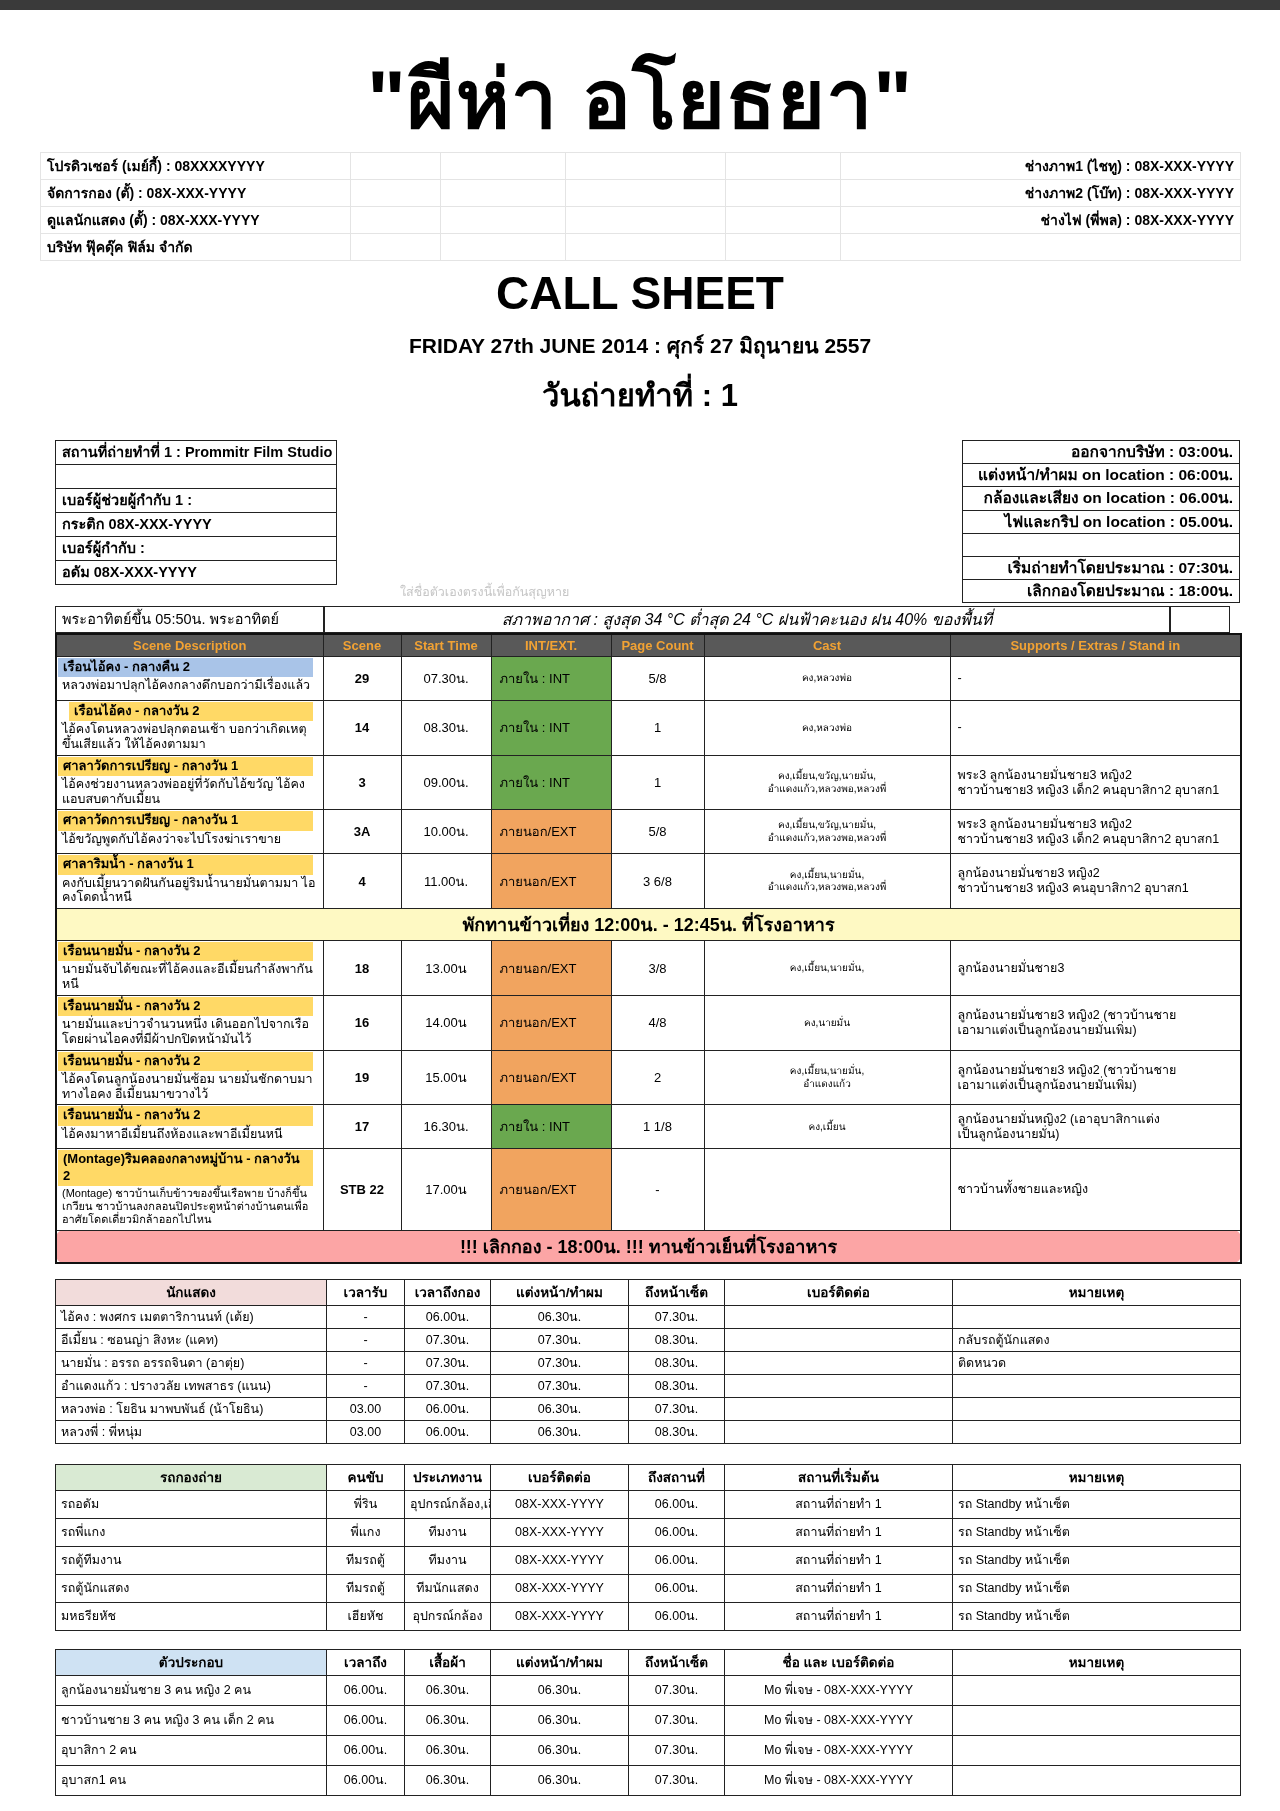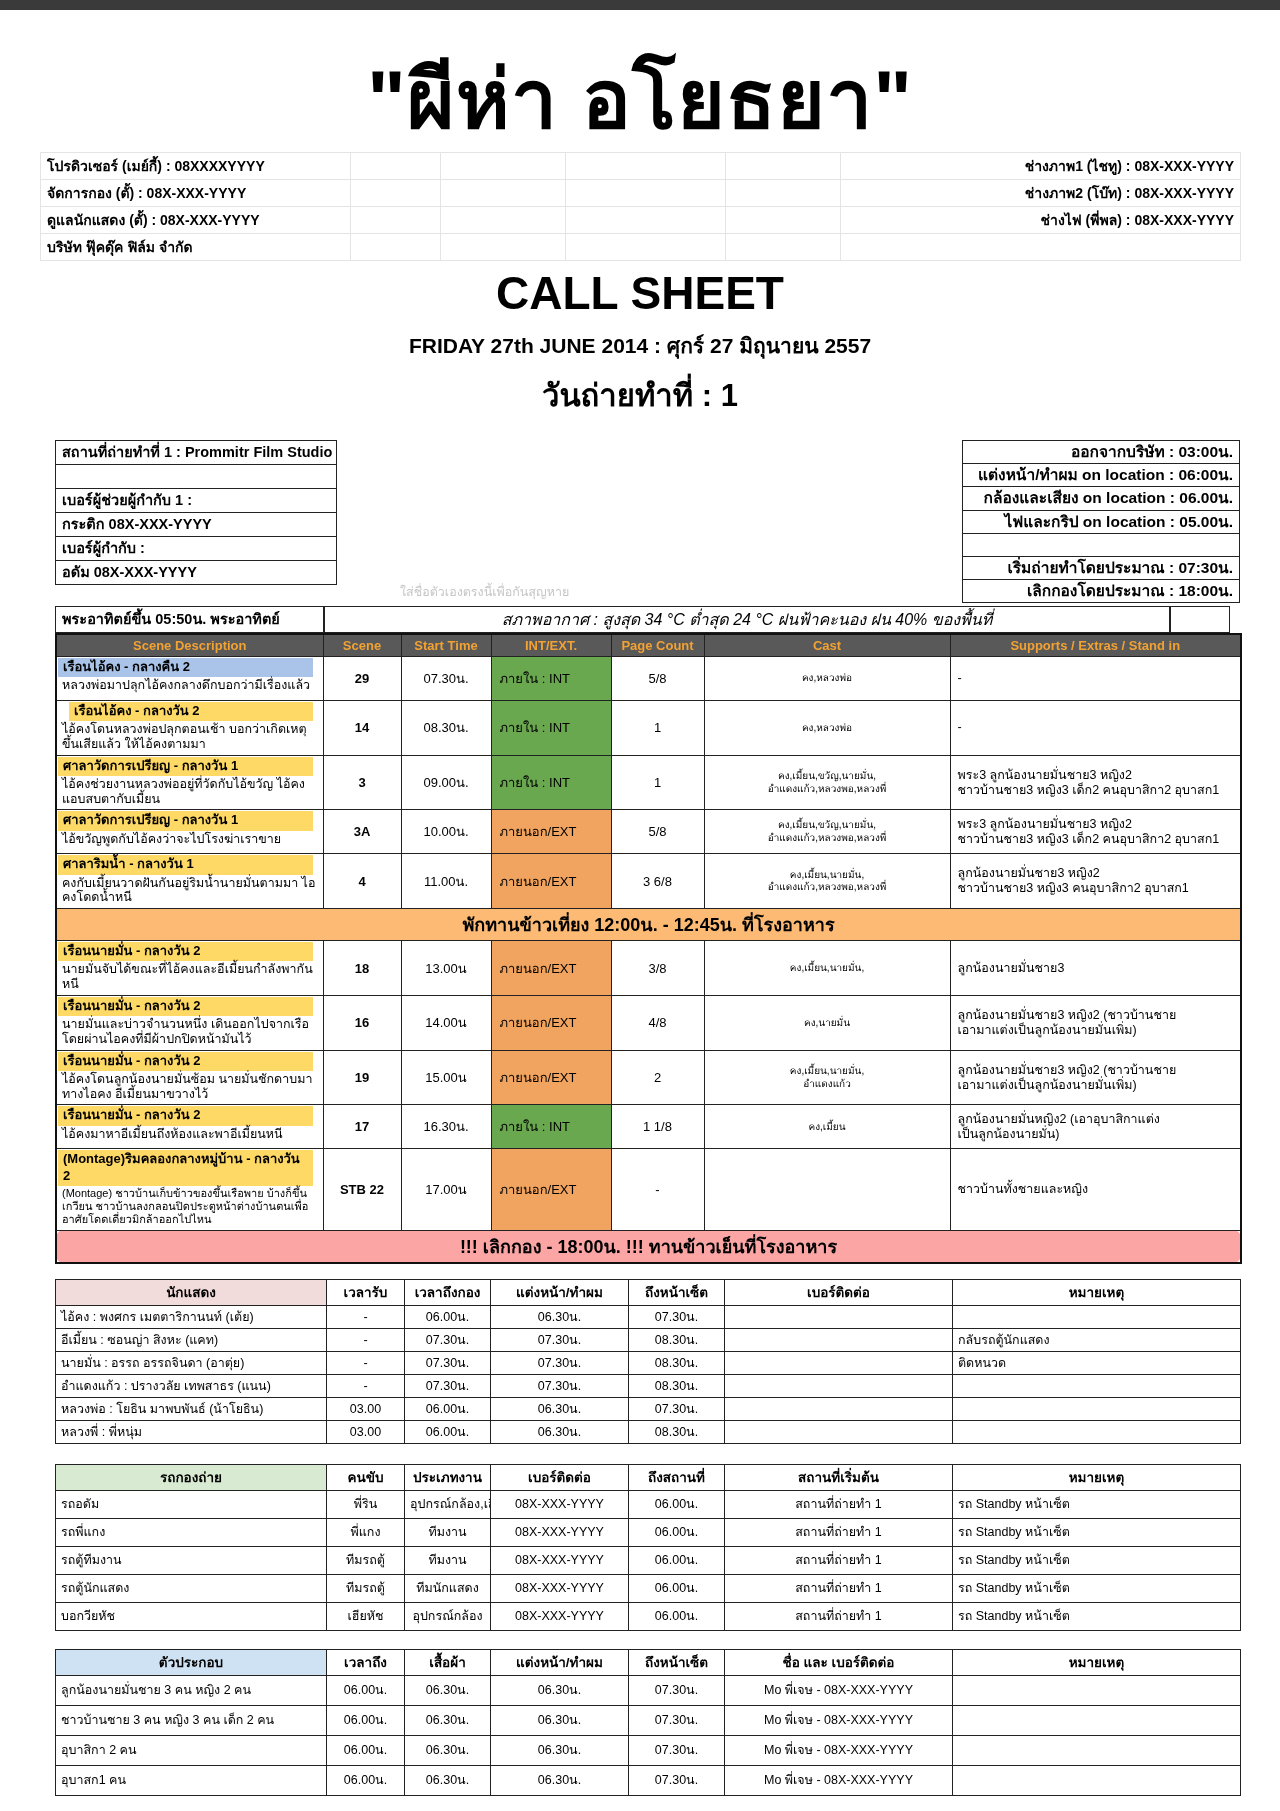--- a/index.html
+++ b/index.html
@@ -43,21 +43,21 @@
   .sched-box{width:278px;margin-left:auto;}
   .sched-box .row{
     border:1px solid #222;border-top:none;font-weight:bold;font-size:15.5px;
     text-align:right;padding:1px 6px;min-height:20px;line-height:1.3;white-space:nowrap;overflow:hidden;
   }
   .sched-box .row:first-child{border-top:1px solid #222;}
 
   
   .sun-row{display:flex;margin-top:3px;}
   .sun-row .cell{border:1px solid #222;padding:2px 6px;height:21px;line-height:21px;overflow:hidden;}
-  .sun-cell{width:255px;font-weight:bold;font-size:14.5px;white-space:nowrap;}
+  .sun-cell{width:255px;font-weight:normal;font-size:14.5px;white-space:nowrap;}
   .weather-cell{width:832px;border-left:none;text-align:center;font-style:italic;font-size:16px;}
   .blank-cell{width:46px;border-left:none;}
 
   
   #scene-table{border-collapse:collapse;table-layout:fixed;width:1185px;border:2px solid #111;}
   #scene-table th{
     background:var(--hdrbg);color:var(--hdrtx);border:1px solid #222;
     font-size:13px;font-weight:bold;height:21px;padding:0 2px;overflow:hidden;
   }
   #scene-table td{
@@ -256,21 +256,21 @@
             <td class="scn">4</td>
             <td>11.00น.</td>
             <td class="ie" style="background: rgb(241, 164, 95);">ภายนอก/EXT</td>
             <td>3 6/8</td>
             <td class="cast">คง,เมี้ยน,นายมั่น,
 อำแดงแก้ว,หลวงพอ,หลวงพี่</td>
             <td class="sup">ลูกน้องนายมั่นชาย3 หญิง2
 ชาวบ้านชาย3 หญิง3 คนอุบาสิกา2 อุบาสก1</td>
           </tr>
           <tr class="banner">
-            <td colspan="7" style="background: #fdba74; text-align: center;">พักทานข้าวเที่ยง 12:00น. - 12:45น. ที่โรงอาหาร</td>
+            <td colspan="7" style="background: #fef9c3; text-align: center;">พักทานข้าวเที่ยง 12:00น. - 12:45น. ที่โรงอาหาร</td>
           </tr>
           <tr>
             <td class="loc">
               <div class="band" style="background: rgb(255, 217, 102);">เรือนนายมั่น - กลางวัน 2</div>
               <div class="descr">นายมั่นจับได้ขณะที่ไอ้คงและอีเมี้ยนกำลังพากันหนี</div>
             </td>
             <td class="scn">18</td>
             <td>13.00น</td>
             <td class="ie" style="background: rgb(241, 164, 95);">ภายนอก/EXT</td>
             <td>3/8</td>
@@ -469,21 +469,21 @@
             <tr>
               <td class="left">รถตู้นักแสดง</td>
               <td>ทีมรถตู้</td>
               <td>ทีมนักแสดง</td>
               <td>08X-XXX-YYYY</td>
               <td>06.00น.</td>
               <td>สถานที่ถ่ายทำ 1</td>
               <td class="left">รถ Standby หน้าเซ็ต</td>
             </tr>
             <tr>
-              <td class="left">บอกวียหัช</td>
+              <td class="left">มหธรียหัช</td>
               <td>เฮียหัช</td>
               <td>อุปกรณ์กล้อง</td>
               <td>08X-XXX-YYYY</td>
               <td>06.00น.</td>
               <td>สถานที่ถ่ายทำ 1</td>
               <td class="left">รถ Standby หน้าเซ็ต</td>
             </tr>
           </tbody>
       </table>
     </div>

